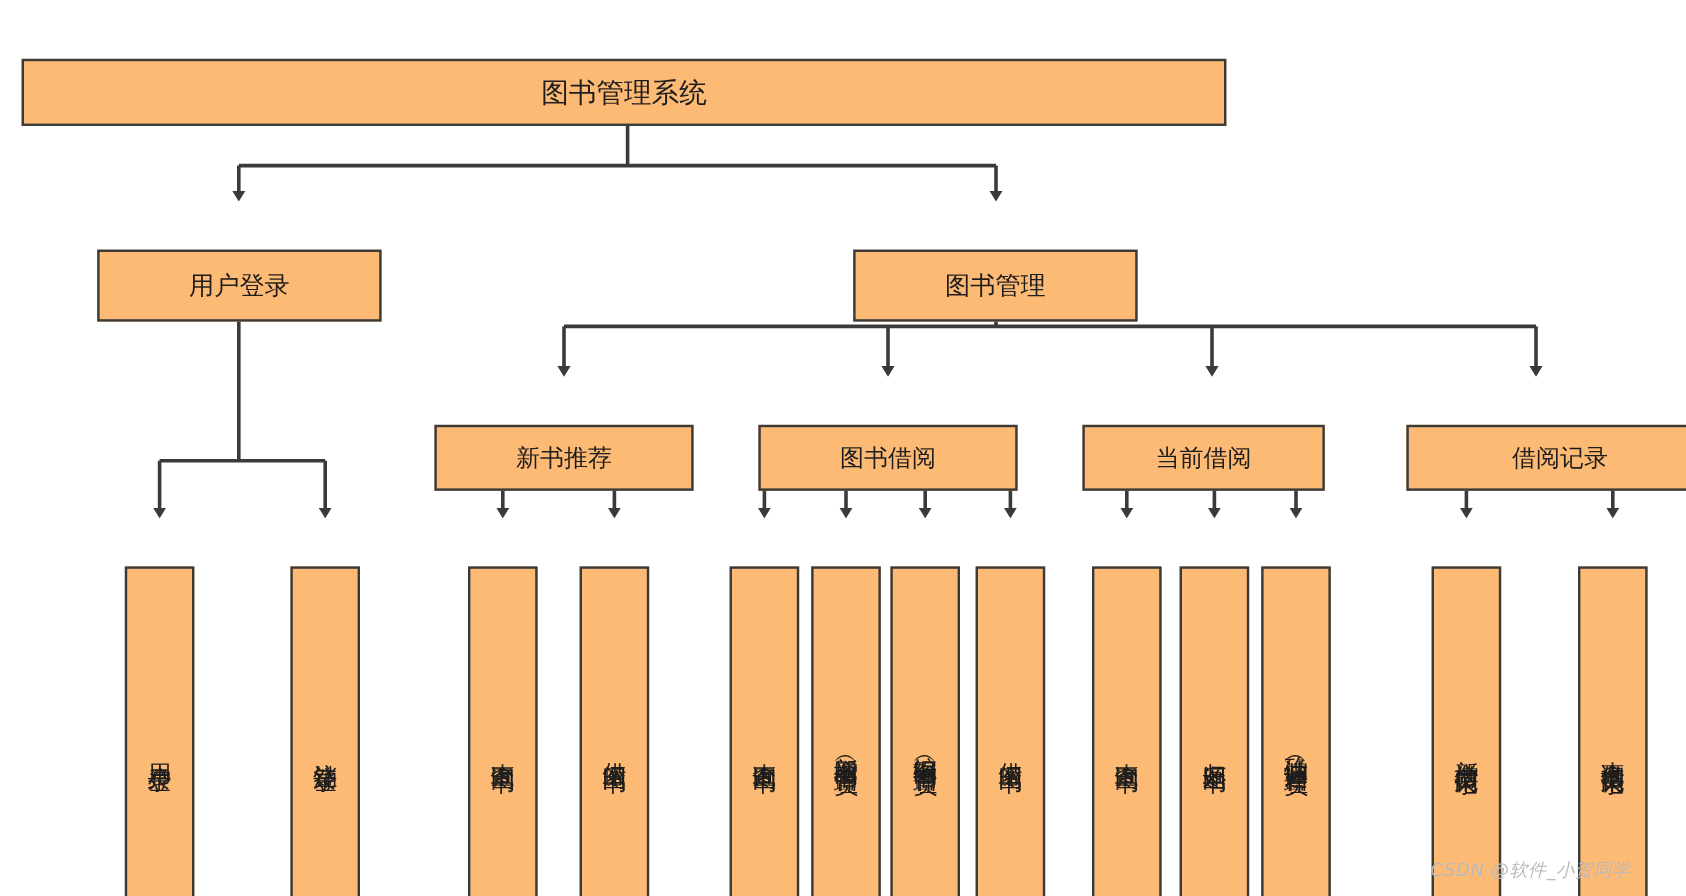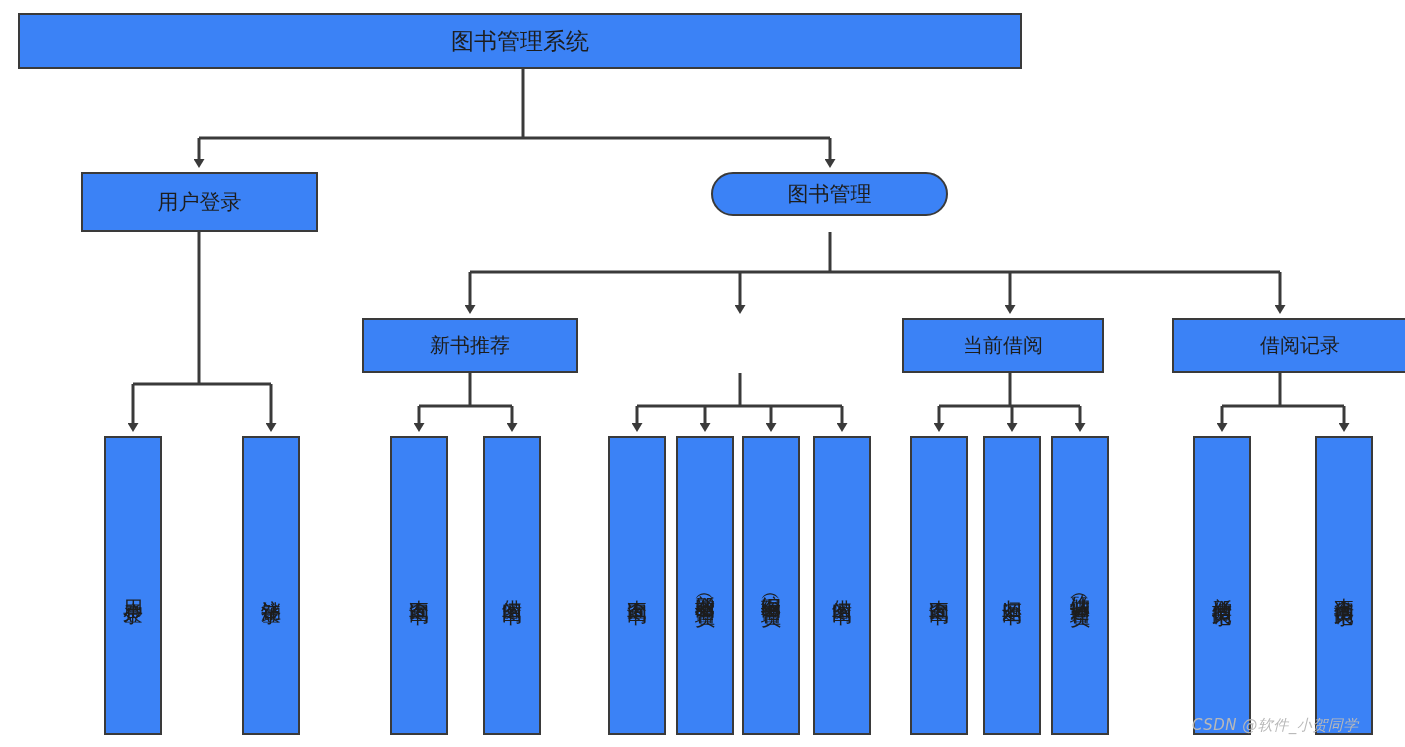--- a/index.html
+++ b/index.html
@@ -21,26 +21,27 @@
     position: absolute;
     left: 0;
     top: 0;
     width: 1405px;
     height: 747px;
     pointer-events: none;
   }
   .node {
     position: absolute;
     box-sizing: border-box;
-    background: #3b82f6;
+    background: #fdba74;
     border: 2px solid #3a3a3a;
     display: flex;
     align-items: center;
     justify-content: center;
     color: #1d1d1d;
+    margin-top: 36px;
   }
   .node.root {
     font-size: 23px;
   }
   .node.lvl1 {
     font-size: 21px;
   }
   .node.lvl2 {
     font-size: 20px;
   }
@@ -123,26 +124,29 @@
     </g>
   </svg>
 
   <div class="node root" style="left:18px; top:13px; width:1004px; height:56px;">
     <span class="txt">图书管理系统</span>
   </div>
 
   <div class="node lvl1" style="left:81px; top:172px; width:237px; height:60px;">
     <span class="txt">用户登录</span>
   </div>
-  <div class="node lvl1" style="left:711px; top:172px; width:237px; height:44px;border-radius:25px;">
+  <div class="node lvl1" style="left:711px; top:172px; width:237px; height:60px;">
     <span class="txt">图书管理</span>
   </div>
 
   <div class="node lvl2" style="left:362px; top:318px; width:216px; height:55px;">
     <span class="txt">新书推荐</span>
+  </div>
+  <div class="node lvl2" style="left:632px; top:318px; width:216px; height:55px;">
+    <span class="txt">图书借阅</span>
   </div>
   <div class="node lvl2" style="left:902px; top:318px; width:202px; height:55px;">
     <span class="txt">当前借阅</span>
   </div>
   <div class="node lvl2" style="left:1172px; top:318px; width:256px; height:55px;">
     <span class="txt">借阅记录</span>
   </div>
 
   <div class="node leaf" style="left:104px; top:436px; width:58px; height:299px;">
     <span class="txt">用户登录</span>

